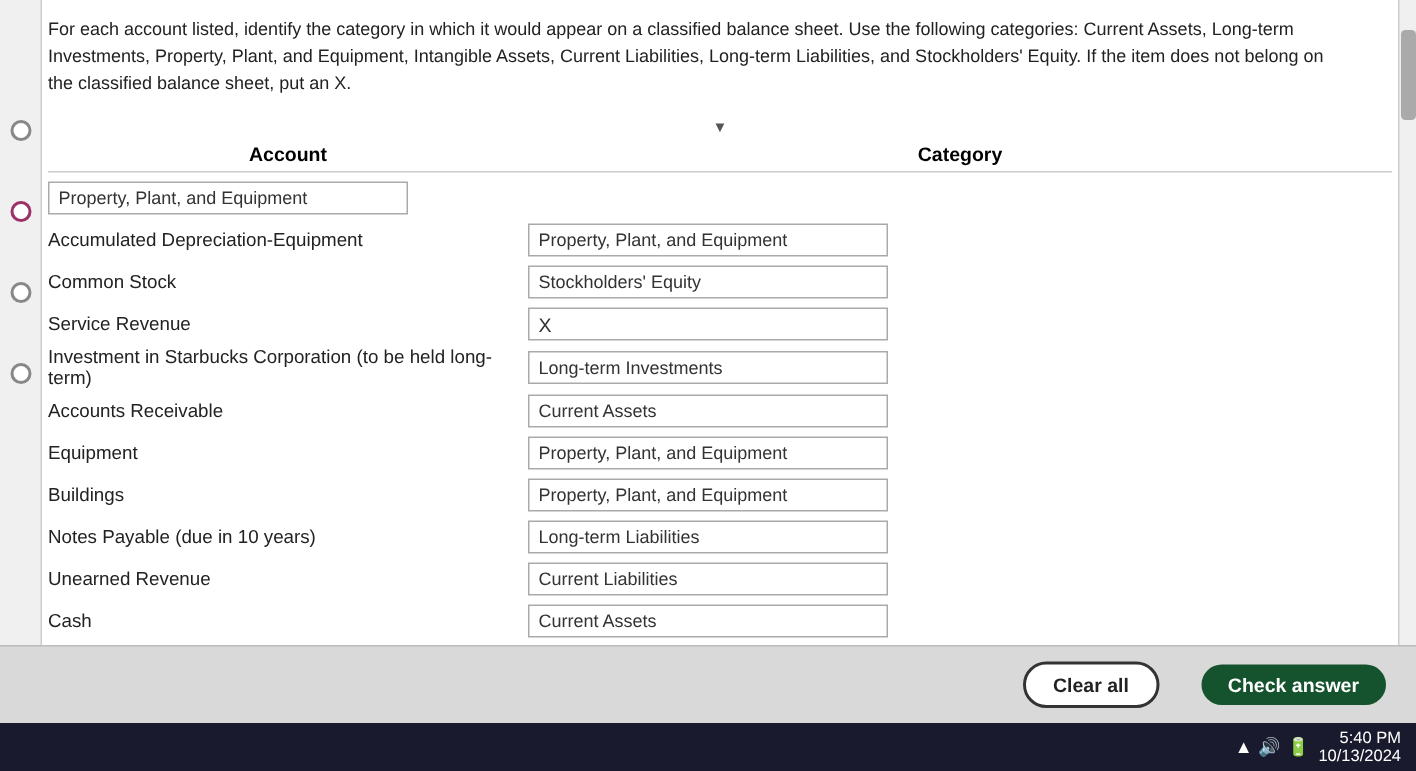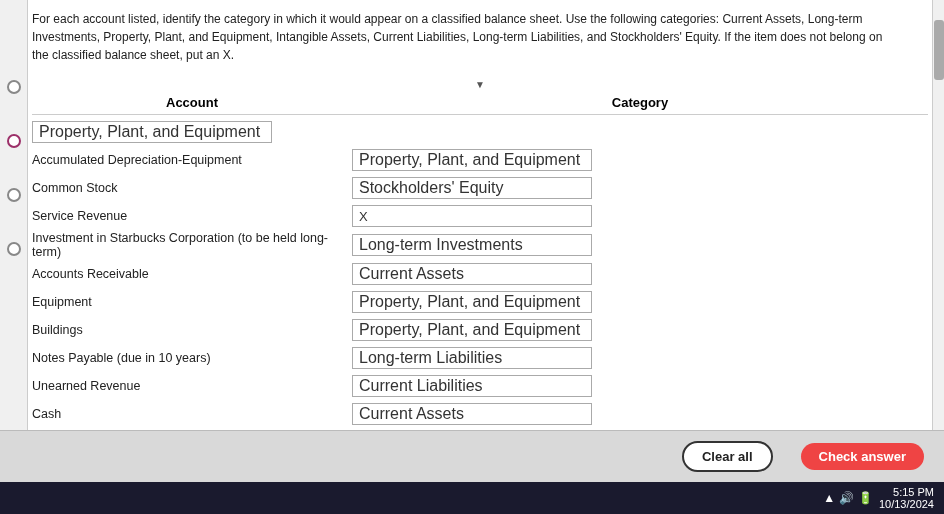--- a/index.html
+++ b/index.html
@@ -87,21 +87,21 @@
       padding-right: 10px;
     }
     .category-box {
       flex: 1;
       display: flex;
       align-items: center;
     }
     .category-input {
       border: 1px solid #aaa;
       padding: 2px 6px;
-      font-size: 16px;
+      font-size: 12px;
       background: white;
       color: #333;
       min-width: 240px;
       height: 22px;
       display: flex;
       align-items: center;
     }
     .scroll-bar-right {
       width: 12px;
       background: #f0f0f0;
@@ -131,21 +131,21 @@
       background: white;
       border: 2px solid #333;
       border-radius: 20px;
       padding: 6px 18px;
       font-size: 13px;
       font-weight: 600;
       cursor: pointer;
       color: #222;
     }
     .btn-check {
-      background: #ef4444;
+      background: #14532d;
       border: none;
       border-radius: 20px;
       padding: 6px 18px;
       font-size: 13px;
       font-weight: 600;
       cursor: pointer;
       color: white;
     }
     .taskbar {
       background: #1a1a2e;
@@ -280,16 +280,16 @@
   <button class="btn-check">Check answer</button>
 </div>
 
 <div class="taskbar">
   <div class="taskbar-icons">
     <span class="taskbar-icon">▲</span>
     <span class="taskbar-icon">🔊</span>
     <span class="taskbar-icon">🔋</span>
   </div>
   <div class="taskbar-time">
-    <div>5:15 PM</div>
+    <div>5:40 PM</div>
     <div>10/13/2024</div>
   </div>
 </div>
 
 </body></html>

